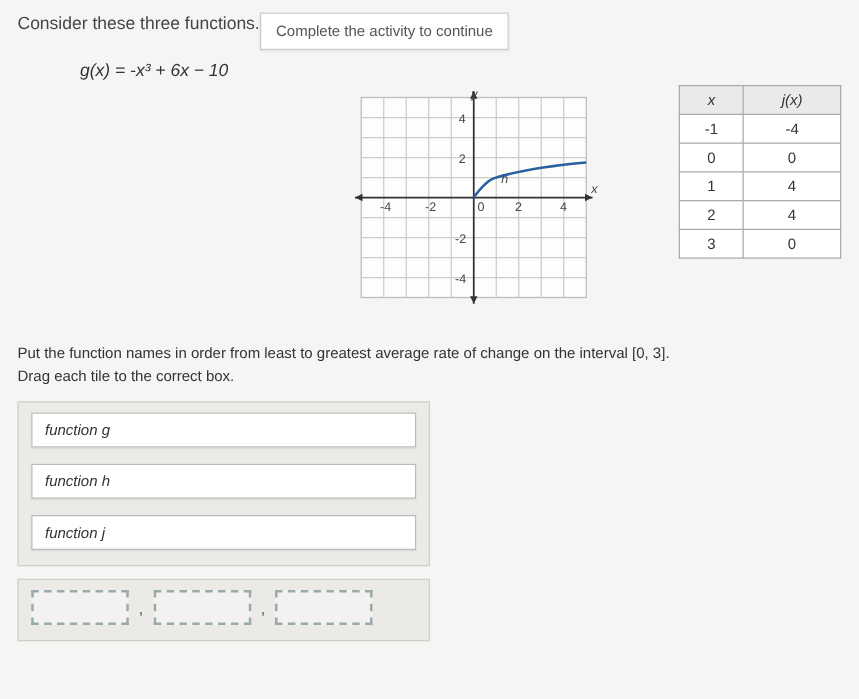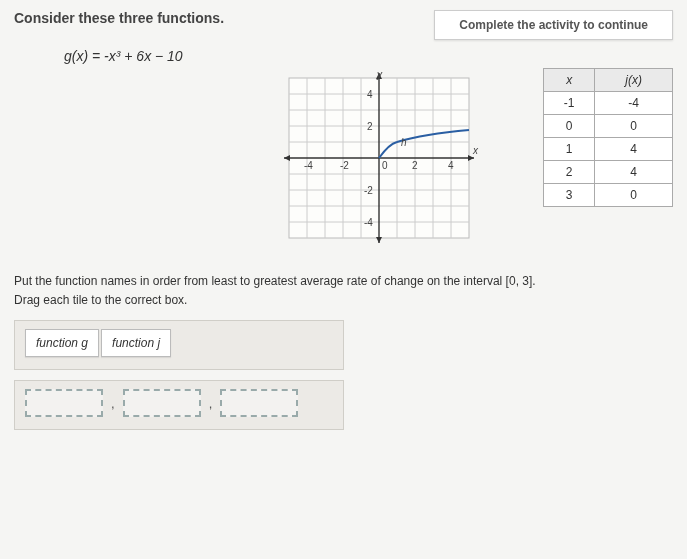--- a/index.html
+++ b/index.html
@@ -1,32 +1,32 @@
 <!DOCTYPE html>
 <html><head>
 <meta charset="utf-8">
 <style>
   * { box-sizing: border-box; margin: 0; padding: 0; }
   body { font-family: Arial, sans-serif; background: #f5f5f3; width: 687px; height: 559px; position: relative; color: #333; }
-  .header { display: flex; justify-content: space-between; align-items: flex-start; padding: 10px 14px 0 14px; font-weight: bold; }
+  .header { display: flex; align-items: flex-start; padding: 10px 14px 0 14px; }
   .prompt { font-size: 14px; color: #444; }
-  .complete-btn { background: #fff; border: 1px solid #ccc; padding: 7px 24px; font-size: 12px; color: #555; box-shadow: 0 1px 2px rgba(0,0,0,0.1); }
+  .complete-btn { background: #fff; border: 1px solid #ccc; padding: 7px 12px; font-size: 12px; color: #555; box-shadow: 0 1px 2px rgba(0,0,0,0.1); }
   .formula { font-size: 14px; margin: 8px 0 0 64px; font-style: italic; color: #333; }
   .mid-row { display: flex; align-items: flex-start; padding: 0 14px; margin-top: 4px; }
   .spacer-left { flex: 0 0 260px; }
   .chart-wrap { flex: 0 0 220px; }
   .chart { border: none; }
   .table-wrap { margin-left: auto; width: 130px; }
   table { border-collapse: collapse; width: 100%; font-size: 12px; }
   th, td { border: 1px solid #aaa; text-align: center; padding: 4px 0; background: #fff; }
   th { background: #eaeaea; font-style: italic; font-weight: normal; }
   .instr { padding: 10px 14px 0 14px; font-size: 12px; color: #333; line-height: 1.6; }
   .tiles-box, .seq-box { margin: 10px 14px 0 14px; background: #eceae6; border: 1px solid #d0cec8; padding: 8px 10px 12px 10px; width: 330px; }
   .box-title { font-size: 13px; color: #444; margin-bottom: 6px; }
-  .tiles-row { display: flex; gap: 2px; }
+  .tiles-row { display: flex; gap: 13px; flex-direction: column; }
   .tile { background: #fff; border: 1px solid #bbb; padding: 6px 10px; font-size: 12px; color: #333; box-shadow: 0 1px 1px rgba(0,0,0,0.08); font-style: italic; }
   .slots-row { display: flex; gap: 8px; align-items: center; }
   .slot { width: 78px; height: 28px; border: 2px dashed #9aa; background: rgba(255,255,255,0.4); }
   .comma { font-size: 13px; color: #555; }
   svg text { font-size: 10px; fill: #444; font-family: Arial, sans-serif; }
 </style>
 </head>
 <body>
 
 <div class="header">
@@ -118,20 +118,21 @@
 </div>
 
 <div class="instr">
   <div>Put the function names in order from least to greatest average rate of change on the interval [0, 3].</div>
   <div>Drag each tile to the correct box.</div>
 </div>
 
 <div class="tiles-box">
   <div class="tiles-row">
     <div class="tile">function g</div>
+    <div class="tile">function h</div>
     <div class="tile">function j</div>
   </div>
 </div>
 
 <div class="seq-box">
   <div class="slots-row">
     <div class="slot"></div>
     <span class="comma">,</span>
     <div class="slot"></div>
     <span class="comma">,</span>

